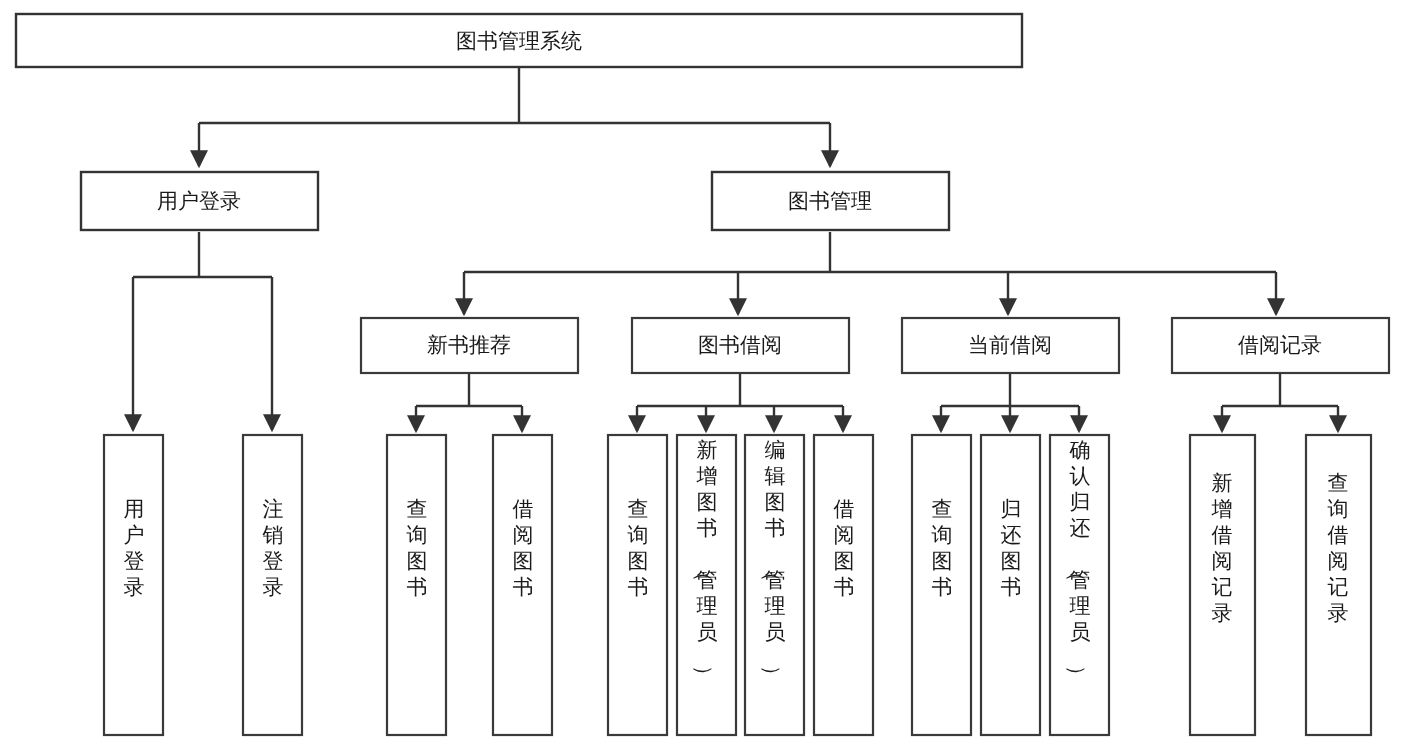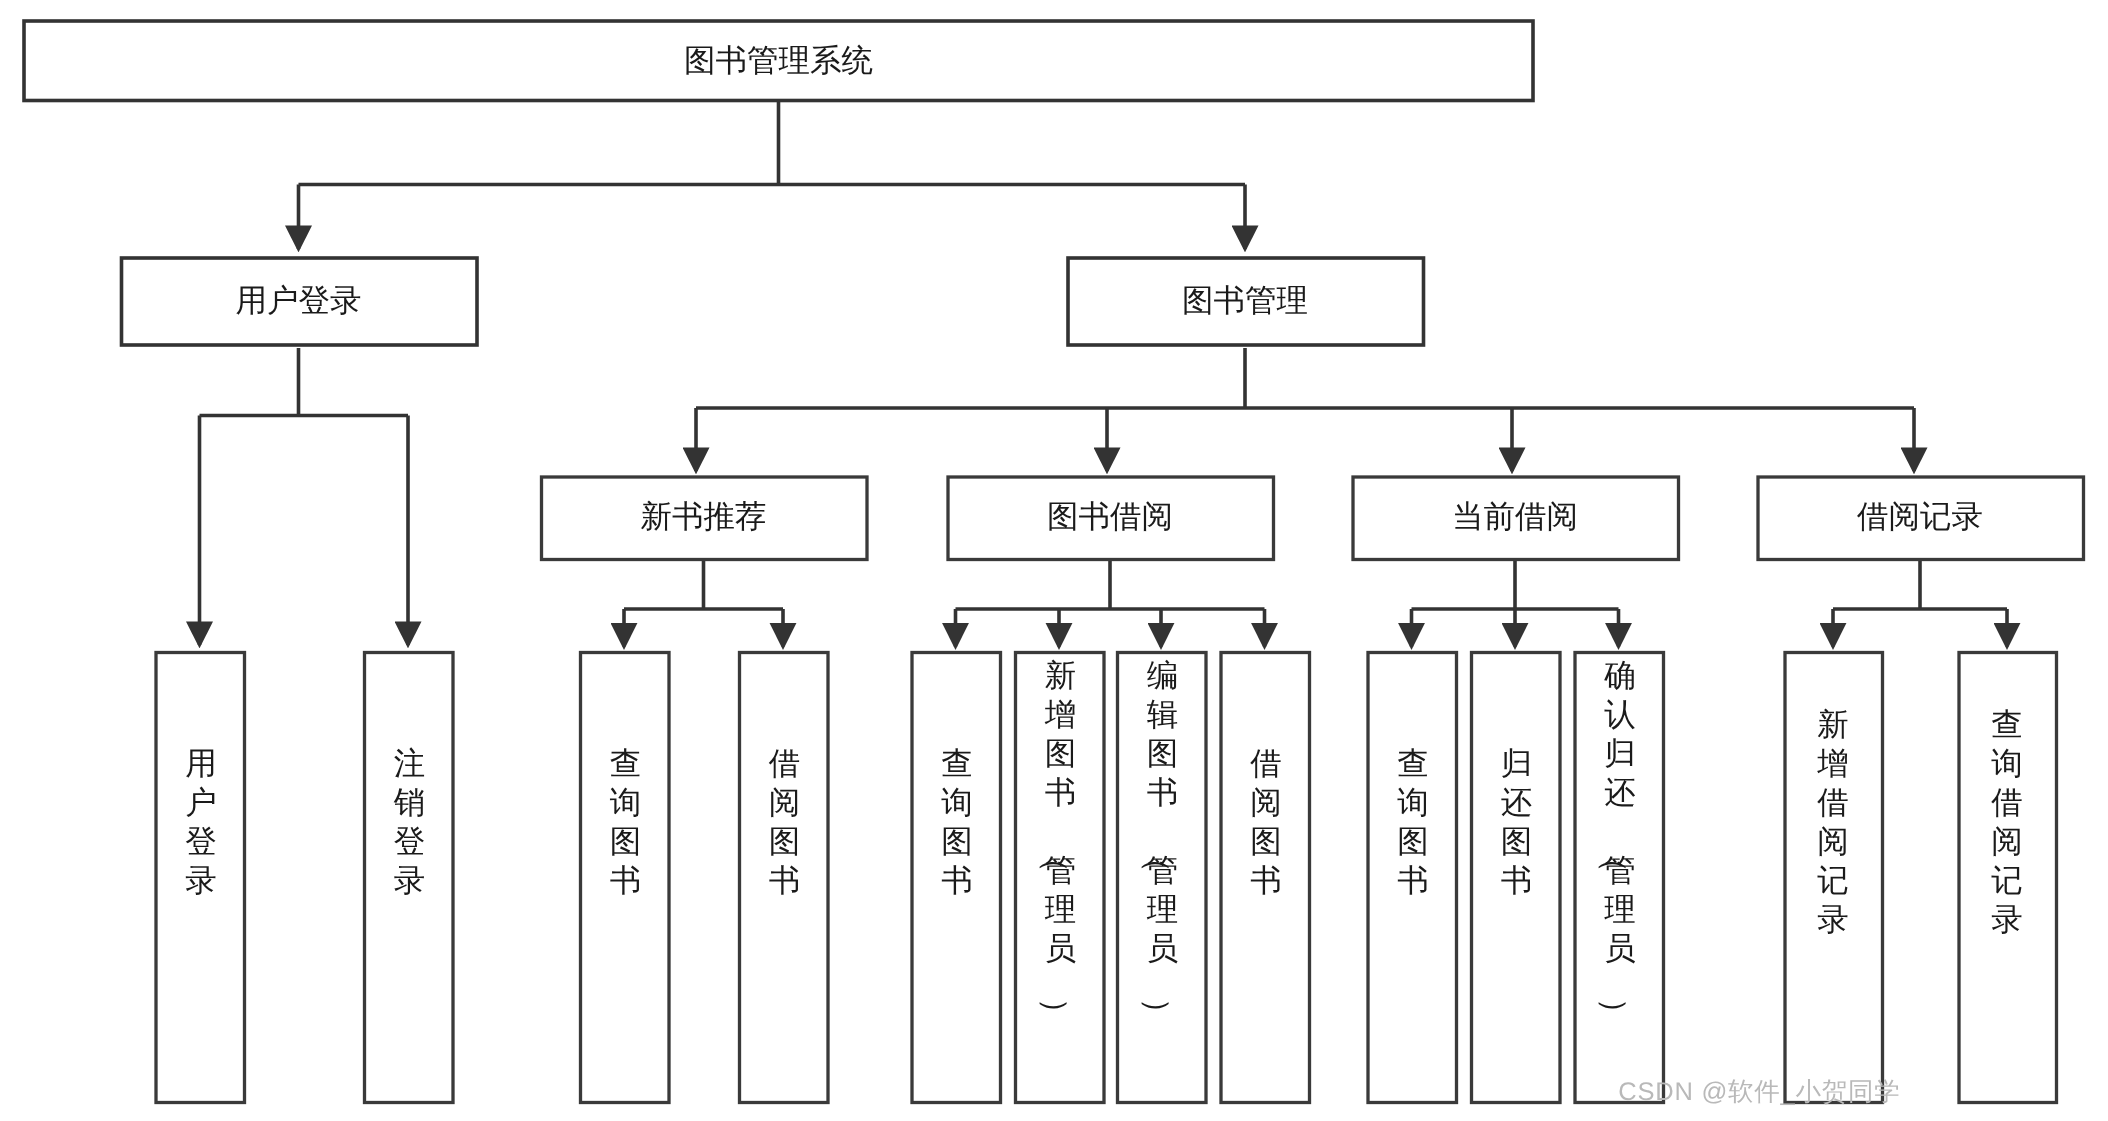--- a/index.html
+++ b/index.html
@@ -205,14 +205,13 @@
     <g>
       <rect class="node-rect-thin" x="1190" y="435" width="65" height="300"></rect>
       <text class="node-label-v" x="1222" y="490"><tspan x="1222" y="490">新</tspan><tspan x="1222" y="516">增</tspan><tspan x="1222" y="542">借</tspan><tspan x="1222" y="568">阅</tspan><tspan x="1222" y="594">记</tspan><tspan x="1222" y="620">录</tspan></text>
     </g>
     <g>
       <rect class="node-rect-thin" x="1306" y="435" width="65" height="300"></rect>
       <text class="node-label-v" x="1338" y="490"><tspan x="1338" y="490">查</tspan><tspan x="1338" y="516">询</tspan><tspan x="1338" y="542">借</tspan><tspan x="1338" y="568">阅</tspan><tspan x="1338" y="594">记</tspan><tspan x="1338" y="620">录</tspan></text>
     </g>
   </svg>
 
-  <div class="watermark">CSDN @软件_小贺同学</div>
 </div>
 
 </body></html>

